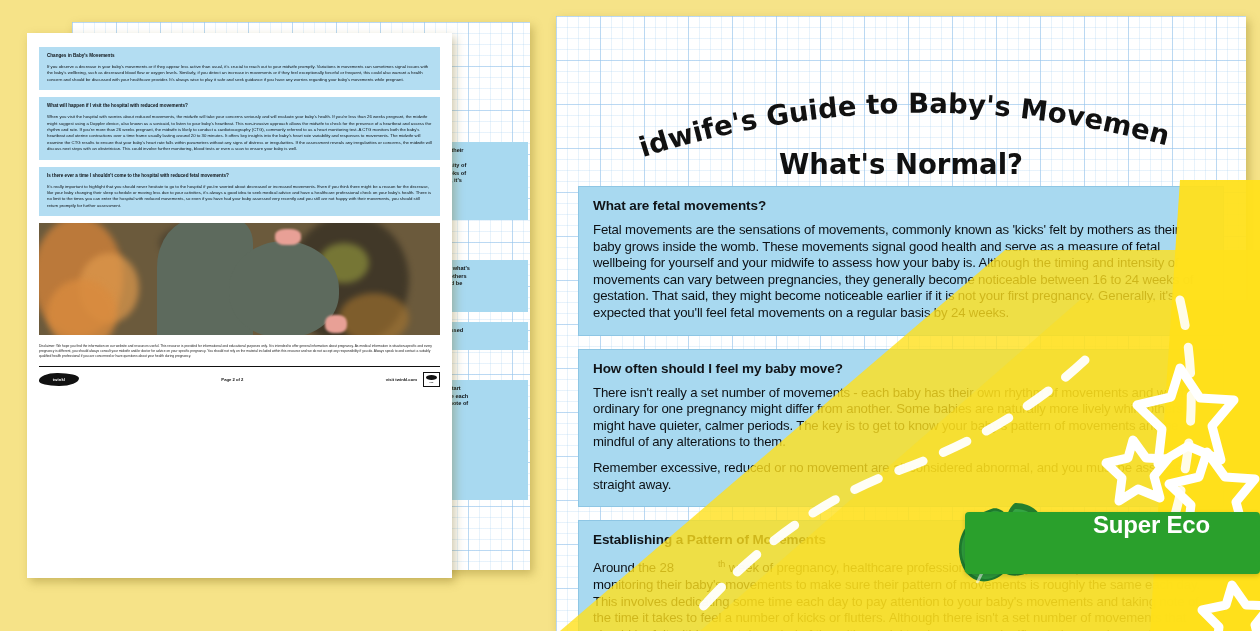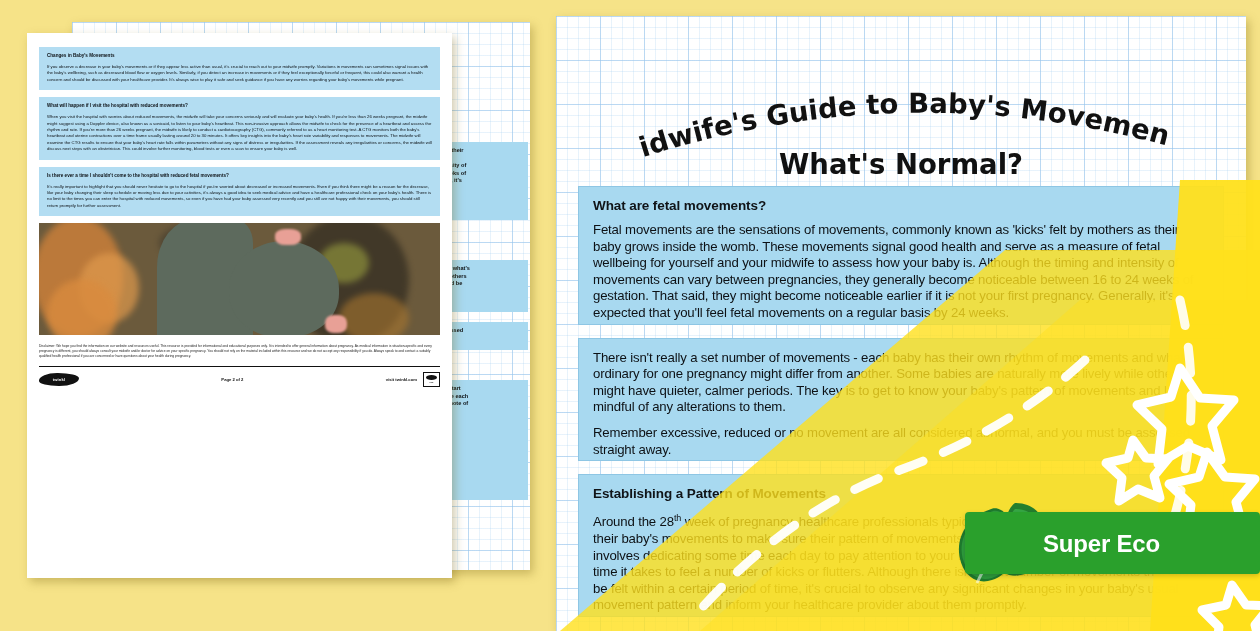--- a/index.html
+++ b/index.html
@@ -70,39 +70,39 @@
   }
   .rp-title-svg { width:690px; height:112px; display:block; }
 
   .rp-body {
     position:absolute; left:22px; top:170px; right:22px;
   }
 
   .card {
     background:#A8D9F0;
     border:1px solid #8ec6e4;
-    padding:11px 14px 2px 14px;
+    padding:11px 14px 13px 14px;
     margin-bottom:13px;
   }
   .card h3 {
     margin:0 0 9px 0;
     font-size:13.5px;
     font-weight:bold;
     color:#101418;
     letter-spacing:-0.1px;
   }
   .card p {
     margin:0 0 9px 0;
     font-size:13.2px;
     line-height:16.6px;
     color:#0d1115;
     letter-spacing:-0.15px;
   }
   .card p:last-child { margin-bottom:0; }
-  .card sup { font-size:9px; }
+  .card sup { font-size:9px;margin-left:44px; }
 
   
   .lp-card {
     background:#B3DDF2;
     margin-bottom:7px;
     padding:6px 8px 7px 8px;
   }
   .lp-card h4 {
     margin:0 0 5px 0;
     font-size:4.6px;
@@ -205,21 +205,21 @@
     pointer-events:none;
   }
 
   
   .eco-badge {
     position:absolute; left:965px; top:512px;
     width:295px; height:62px;
     background:#2AA02C;
     border-radius:4px;
     box-shadow:0 2px 5px rgba(0,0,0,0.18);
-    display:flex; flex-direction:column;
+    display:flex; flex-direction:row;
     justify-content:center;
     padding-left:78px;
   }
   .eco-badge .l1 {
     color:#ffffff; font-weight:bold; font-size:24px; line-height:25px;
     letter-spacing:-0.2px;
   }
   .eco-badge .l2 {
     color:#ffffff; font-size:22px; line-height:25px; letter-spacing:-0.2px;
   }
@@ -331,20 +331,21 @@
     </div>
 
     <div class="rp-body">
 
       <div class="card">
         <h3>What are fetal movements?</h3>
         <p>Fetal movements are the sensations of movements, commonly known as 'kicks' felt by mothers as their baby grows inside the womb. These movements signal good health and serve as a measure of fetal wellbeing for yourself and your midwife to assess how your baby is. Although the timing and intensity of movements can vary between pregnancies, they generally become noticeable between 16 to 24 weeks of gestation. That said, they might become noticeable earlier if it is not your first pregnancy. Generally, it's expected that you'll feel fetal movements on a regular basis by 24 weeks.</p>
       </div>
 
       <div class="card">
+        <h3>How often should I feel my baby move?</h3>
         <p>There isn't really a set number of movements - each baby has their own rhythm of movements and what's ordinary for one pregnancy might differ from another. Some babies are naturally more lively while others might have quieter, calmer periods. The key is to get to know your baby's pattern of movements and be mindful of any alterations to them.</p>
         <p>Remember excessive, reduced or no movement are all considered abnormal, and you must be assessed straight away.</p>
       </div>
 
       <div class="card">
         <h3>Establishing a Pattern of Movements</h3>
         <p>Around the 28<sup>th</sup> week of pregnancy, healthcare professionals typically advise parents to start monitoring their baby's movements to make sure their pattern of movements is roughly the same each day. This involves dedicating some time each day to pay attention to your baby's movements and taking note of the time it takes to feel a number of kicks or flutters. Although there isn't a set number of movements that should be felt within a certain period of time, it's crucial to observe any significant changes in your baby's usual movement pattern and inform your healthcare provider about them promptly.</p>
       </div>
 
     </div>

